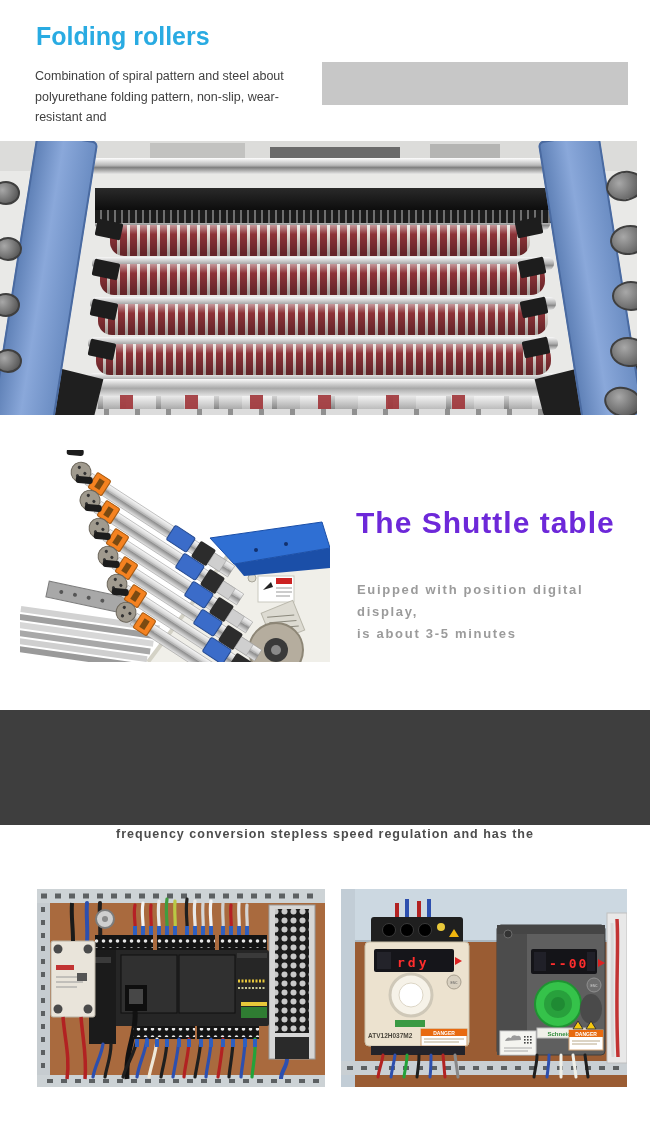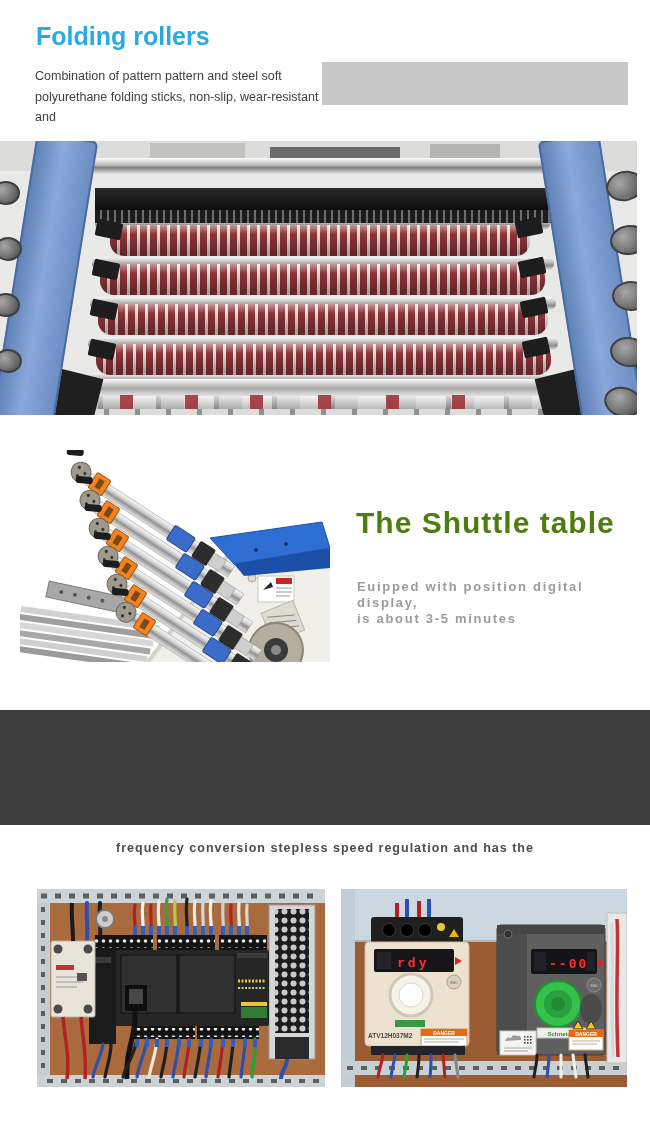--- a/index.html
+++ b/index.html
@@ -5,27 +5,27 @@
   html,body{margin:0;padding:0;background:#fff;}
   .page{position:relative;width:650px;height:1126px;background:#ffffff;overflow:hidden;
         font-family:"Liberation Sans",sans-serif;border-radius:29px;}
   .abs{position:absolute;}
 
   
   .sec1-title{left:36px;top:22px;font-size:25px;font-weight:bold;color:#29abe2;}
   .sec1-para{left:35px;top:66px;width:290px;font-size:12.5px;color:#3f3f3f;line-height:20.5px;}
   .placeholder{left:322px;top:62px;width:306px;height:43px;background:#c7c7c7;}
 
-  .sec2-title{left:356px;top:506px;font-size:30px;font-weight:bold;color:#4d7c0f;letter-spacing:1px;}
+  .sec2-title{left:356px;top:506px;font-size:30px;font-weight:bold;color:#6d28d9;letter-spacing:1px;}
   .sec2-para{left:357px;top:579px;width:270px;font-size:13px;font-weight:bold;color:#9b9b9b;
-             letter-spacing:1.7px;line-height:16px;}
+             letter-spacing:1.7px;line-height:22px;}
 
   .banner{left:0;top:710px;width:650px;height:115px;background:#3e3e3e;}
   .sec3-para{left:0;top:827px;width:650px;text-align:center;font-size:12.5px;font-weight:bold;
-             color:#4c4c4c;letter-spacing:1px;line-height:15.5px;margin-top:14px;}
+             color:#4c4c4c;letter-spacing:1px;line-height:15.5px;}
 
   
   .photo1{left:0;top:141px;width:637px;height:274px;background:#e9e9e7;overflow:hidden;}
   .p1-topband{left:0;top:0;width:637px;height:30px;background:#dcdcda;}
   .p1-topblock1{left:150px;top:2px;width:95px;height:20px;background:#c2c2c0;}
   .p1-topblock2{left:270px;top:6px;width:130px;height:13px;background:#6b6b6b;}
   .p1-topblock3{left:430px;top:3px;width:70px;height:16px;background:#b5b5b3;}
   .p1-toprod{left:55px;top:17px;width:540px;height:16px;border-radius:8px;
              background:linear-gradient(180deg,#fdfdfd,#b9b9b9 45%,#7f7f7f 60%,#e6e6e6);}
   .p1-blackbar{left:95px;top:47px;width:490px;height:22px;background:linear-gradient(180deg,#2a2a2a,#0d0d0d);}
@@ -62,22 +62,22 @@
   .photo4{left:341px;top:889px;}
   .seg7{font-family:"DejaVu Sans Mono",monospace;font-weight:bold;fill:#ff2d2d;}
 </style>
 </head>
 <body>
 
 <div class="page">
 
   <div class="abs sec1-title">Folding rollers</div>
   <div class="abs sec1-para">
-    <div>Combination of pattern pattern and steel soft</div>
-    <div>polyurethane folding sticks, non-slip, wear-resistant and</div>
+    <div>Combination of spiral pattern and steel about</div>
+    <div>polyurethane folding pattern, non-slip, wear-resistant and</div>
   </div>
   <div class="abs placeholder"></div>
 
   <div class="abs photo1">
     <div class="abs p1-topband"></div>
     <div class="abs p1-topblock1"></div>
     <div class="abs p1-topblock2"></div>
     <div class="abs p1-topblock3"></div>
     <div class="abs p1-toprod"></div>
     <div class="abs p1-base"></div>

